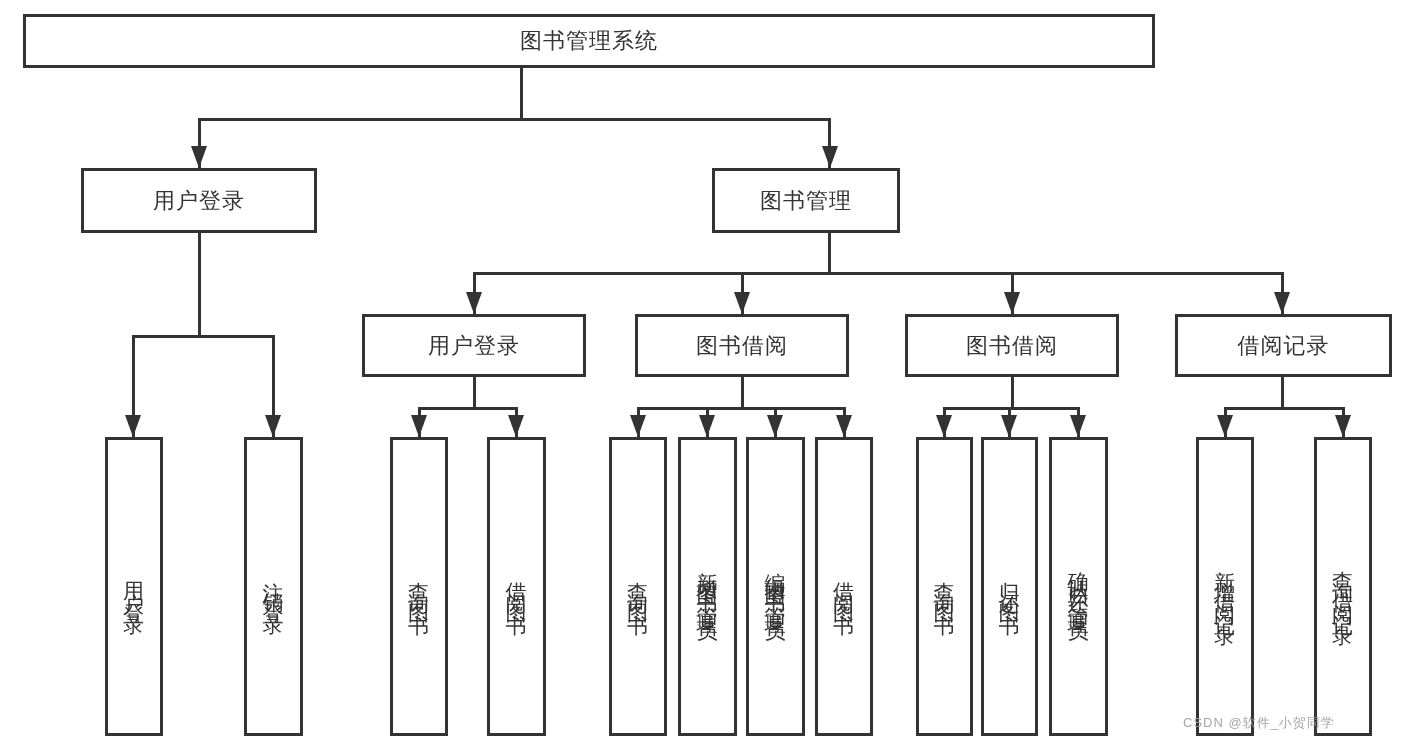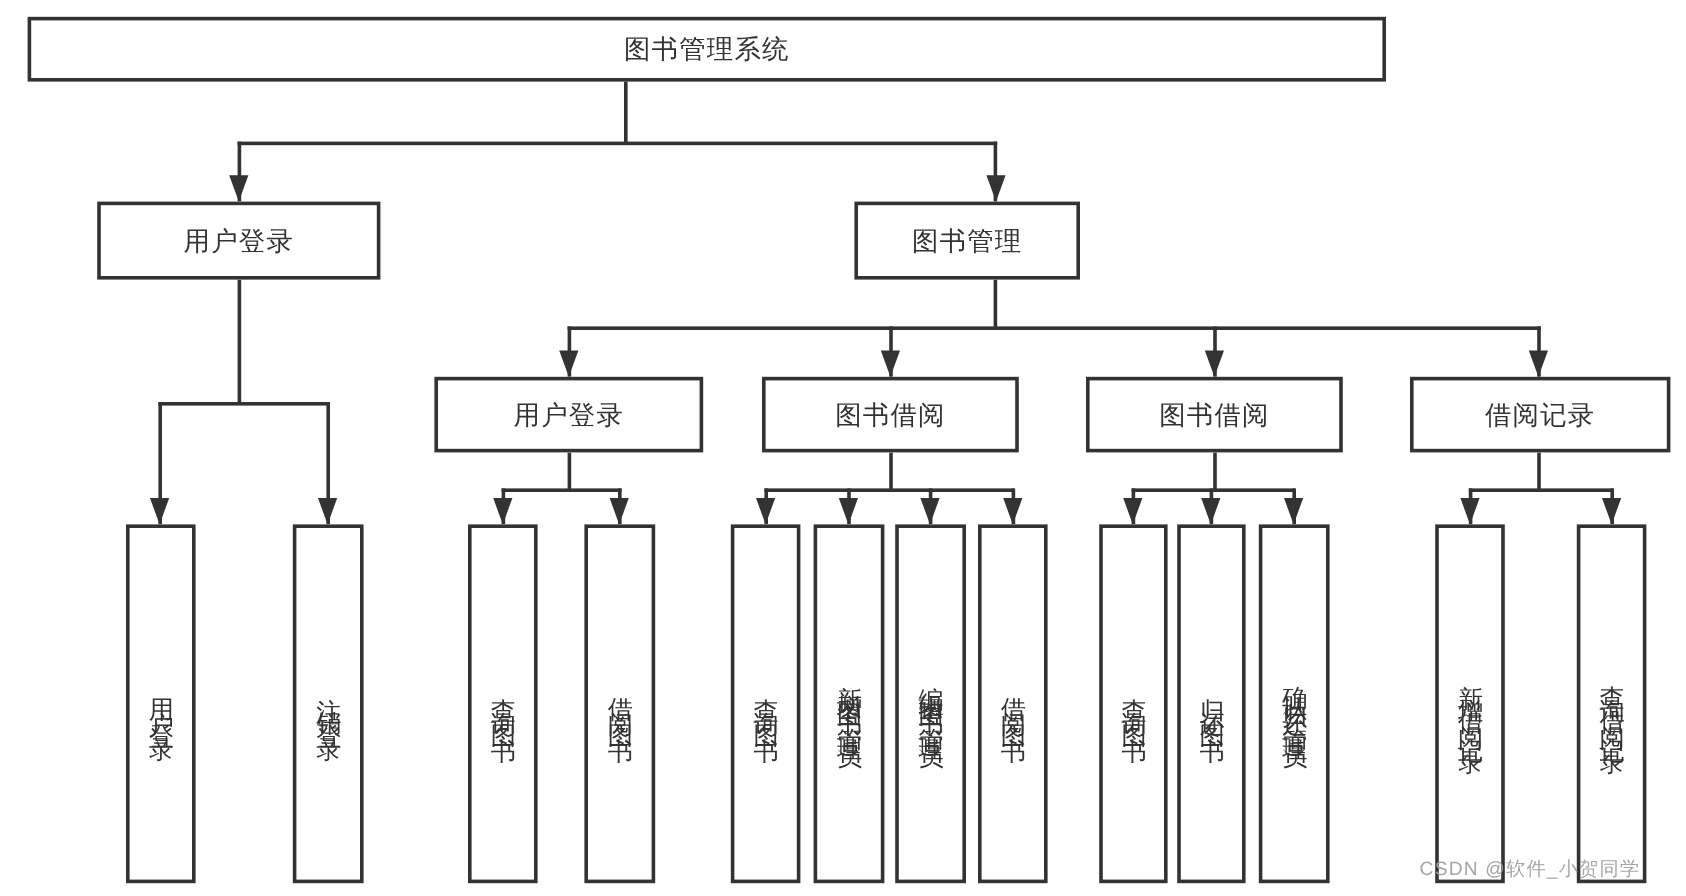--- a/index.html
+++ b/index.html
@@ -21,21 +21,21 @@
   .line{position:absolute;background:#333333;z-index:1;}
   .vline{width:3px;}
   .hline{height:3px;}
   .arrow{
     position:absolute;width:0;height:0;z-index:3;
     border-left:8px solid transparent;border-right:8px solid transparent;
     border-top:22px solid #333333;
   }
   .watermark{
     position:absolute;left:1183px;top:714px;z-index:5;
-    color:#9e9e9e;font-size:16px;letter-spacing:1px;opacity:0.92;white-space:nowrap;
+    color:#9e9e9e;font-size:13px;letter-spacing:1px;opacity:0.92;white-space:nowrap;
   }
 </style>
 </head>
 <body>
 
 <div class="stage">
 
   <div class="line vline" style="left:520px;top:67px;height:53px;"></div>
   <div class="line hline" style="left:198px;top:118px;width:633px;"></div>
   <div class="line vline" style="left:198px;top:118px;height:50px;"></div>

